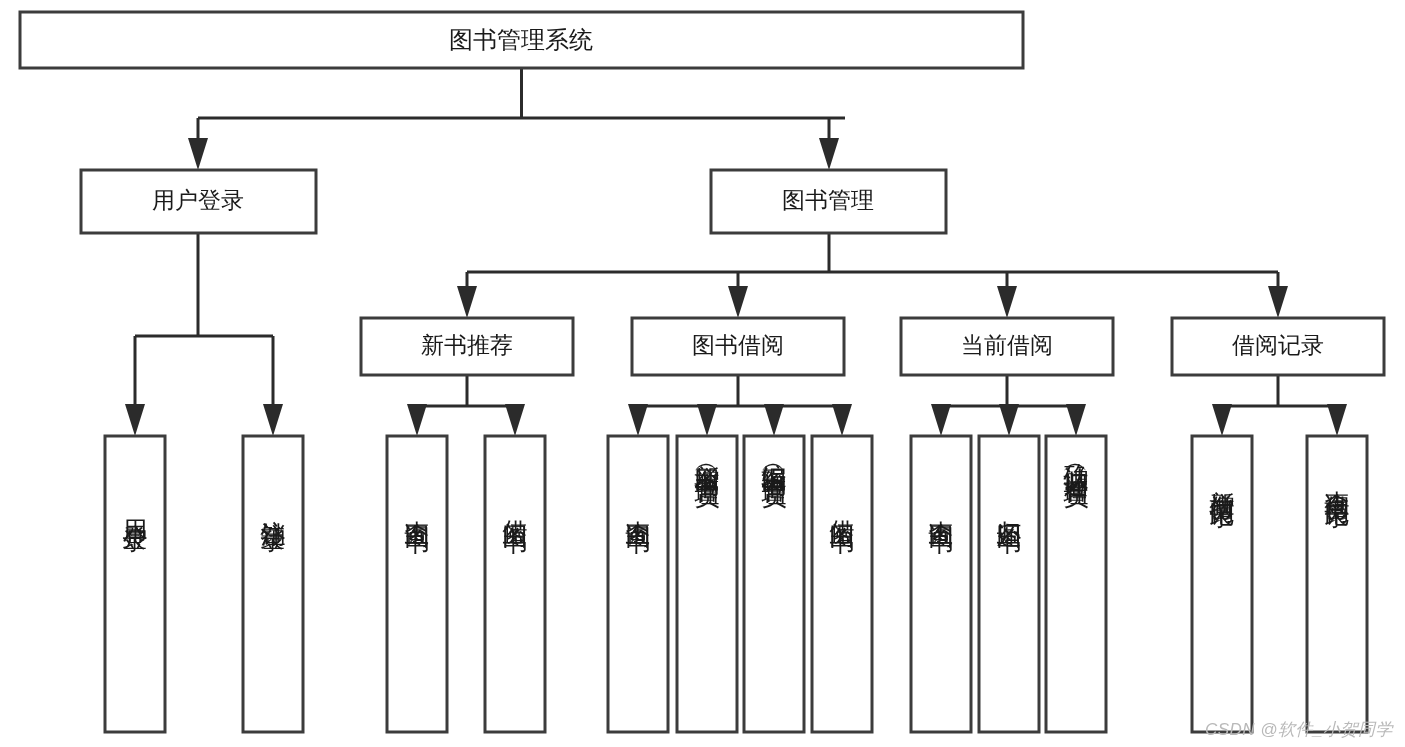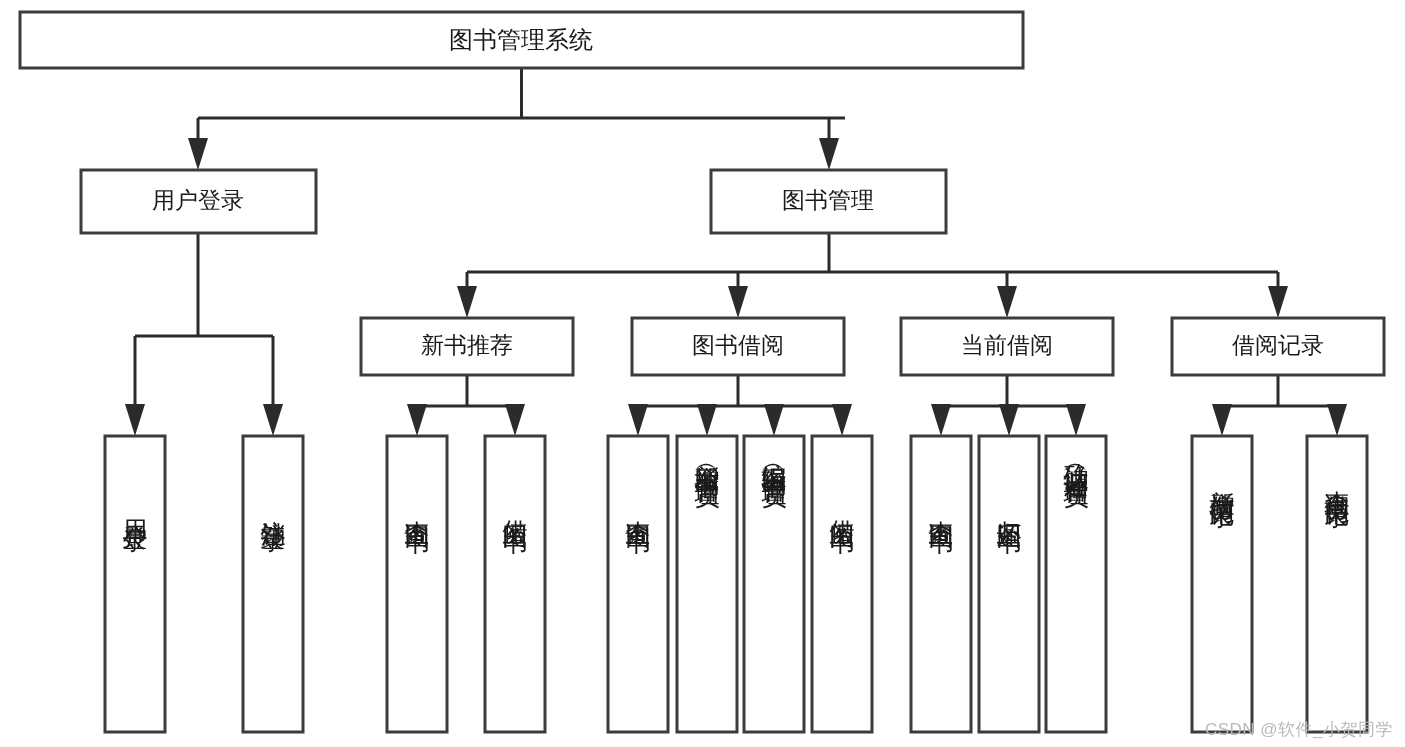--- a/index.html
+++ b/index.html
@@ -78,20 +78,21 @@
   .watermark {
     position: absolute;
     right: 12px;
     bottom: 6px;
     font-family: "Liberation Sans", "DejaVu Sans", sans-serif;
     font-size: 17px;
     color: #b9b9b9;
     letter-spacing: 0.5px;
     user-select: none;
     white-space: nowrap;
+    font-style: italic;
   }
 </style>
 </head>
 <body>
 
 <div id="diagram-root">
 
   <svg class="chart-canvas" viewBox="0 0 1405 747" xmlns="http://www.w3.org/2000/svg">
 
     <g>

